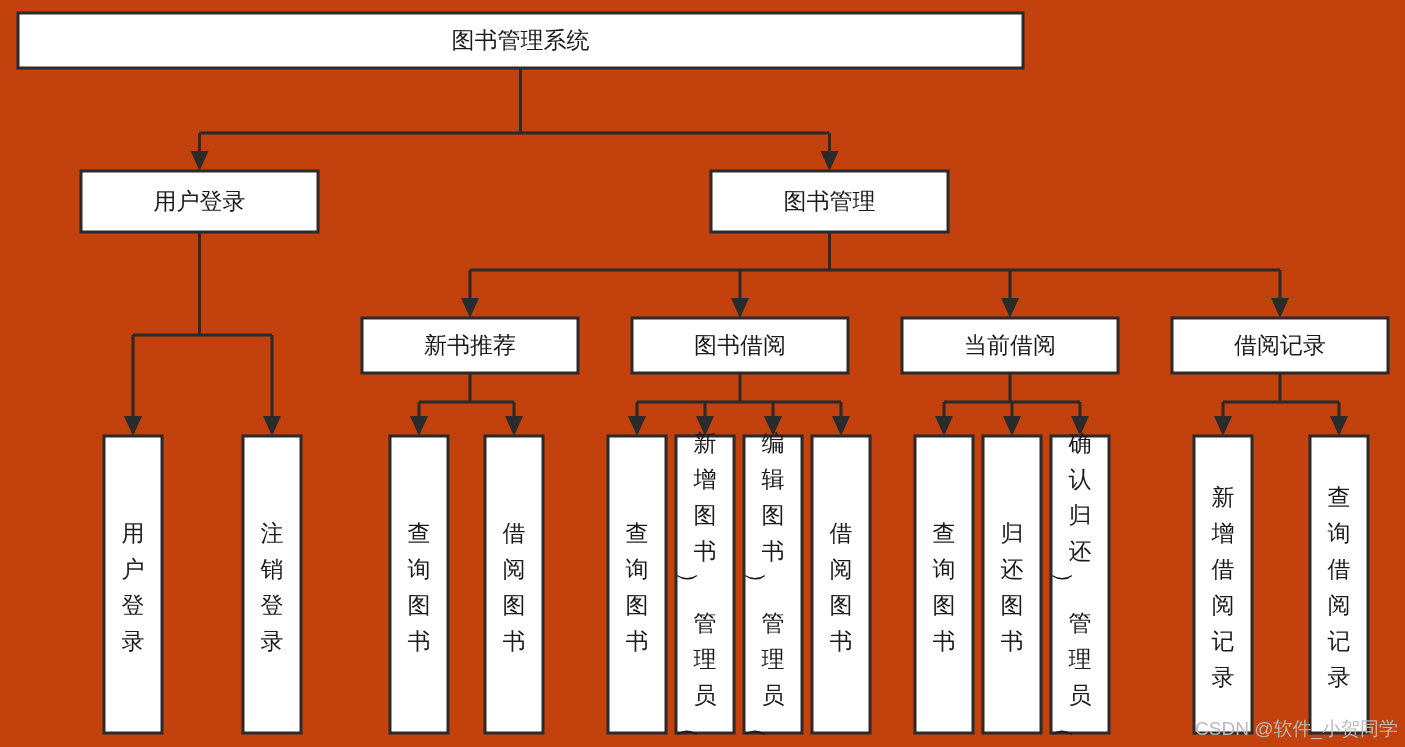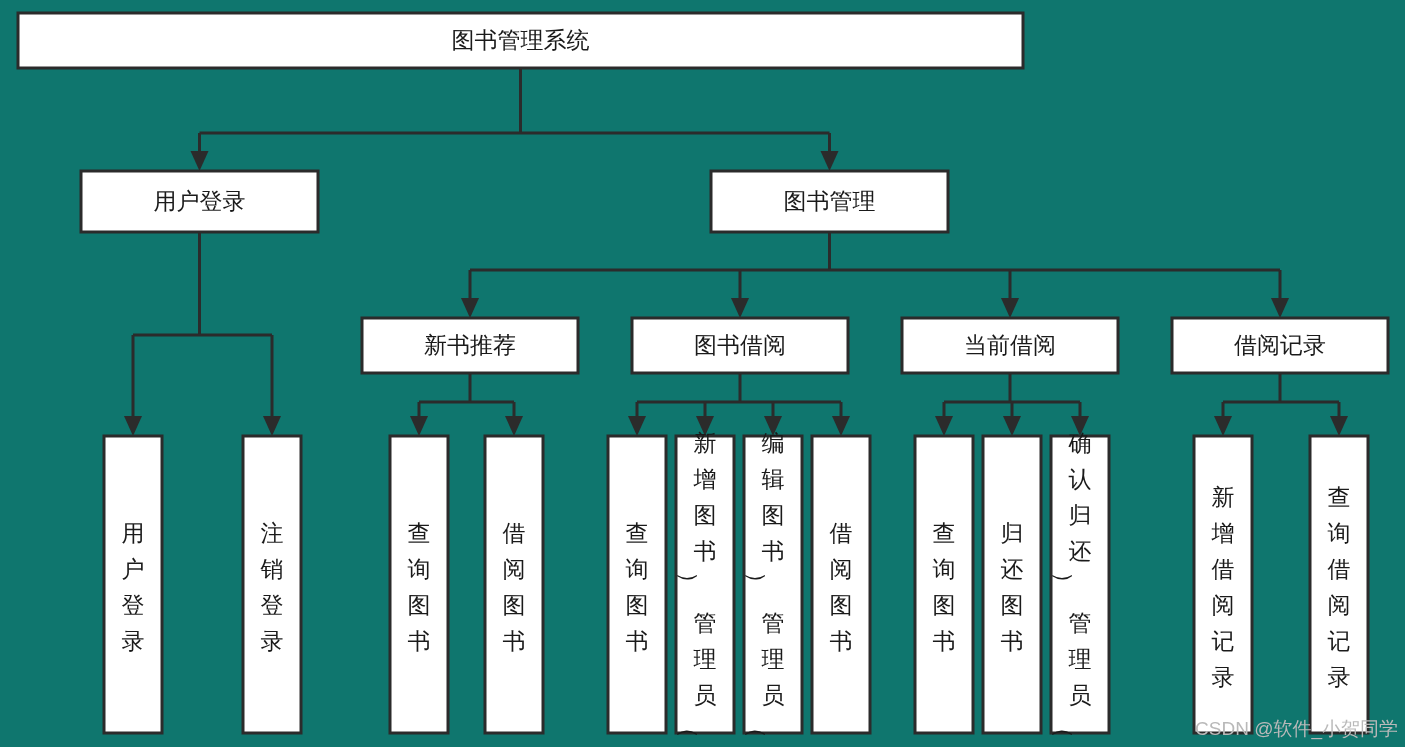--- a/index.html
+++ b/index.html
@@ -8,21 +8,21 @@
     padding: 0;
     background: #ffffff;
   }
   body {
     font-family: "Liberation Sans", "DejaVu Sans", sans-serif;
   }
   #diagram-root {
     position: relative;
     width: 1405px;
     height: 747px;
-    background: #0f766e;
+    background: #c2410c;
     overflow: hidden;
   }
   svg#tree-svg {
     position: absolute;
     left: 0;
     top: 0;
     width: 1405px;
     height: 747px;
     display: block;
   }

